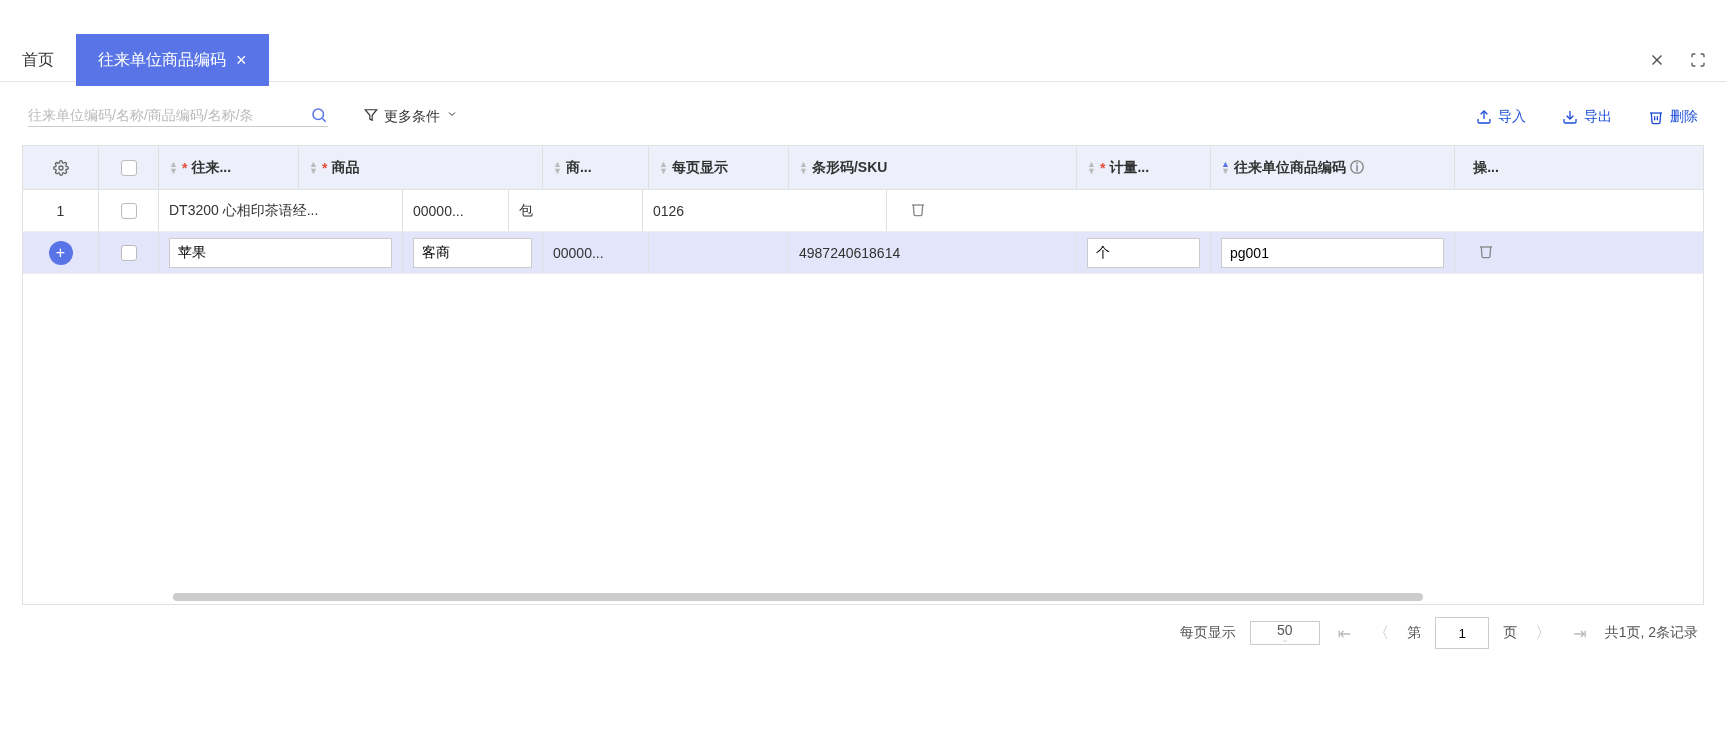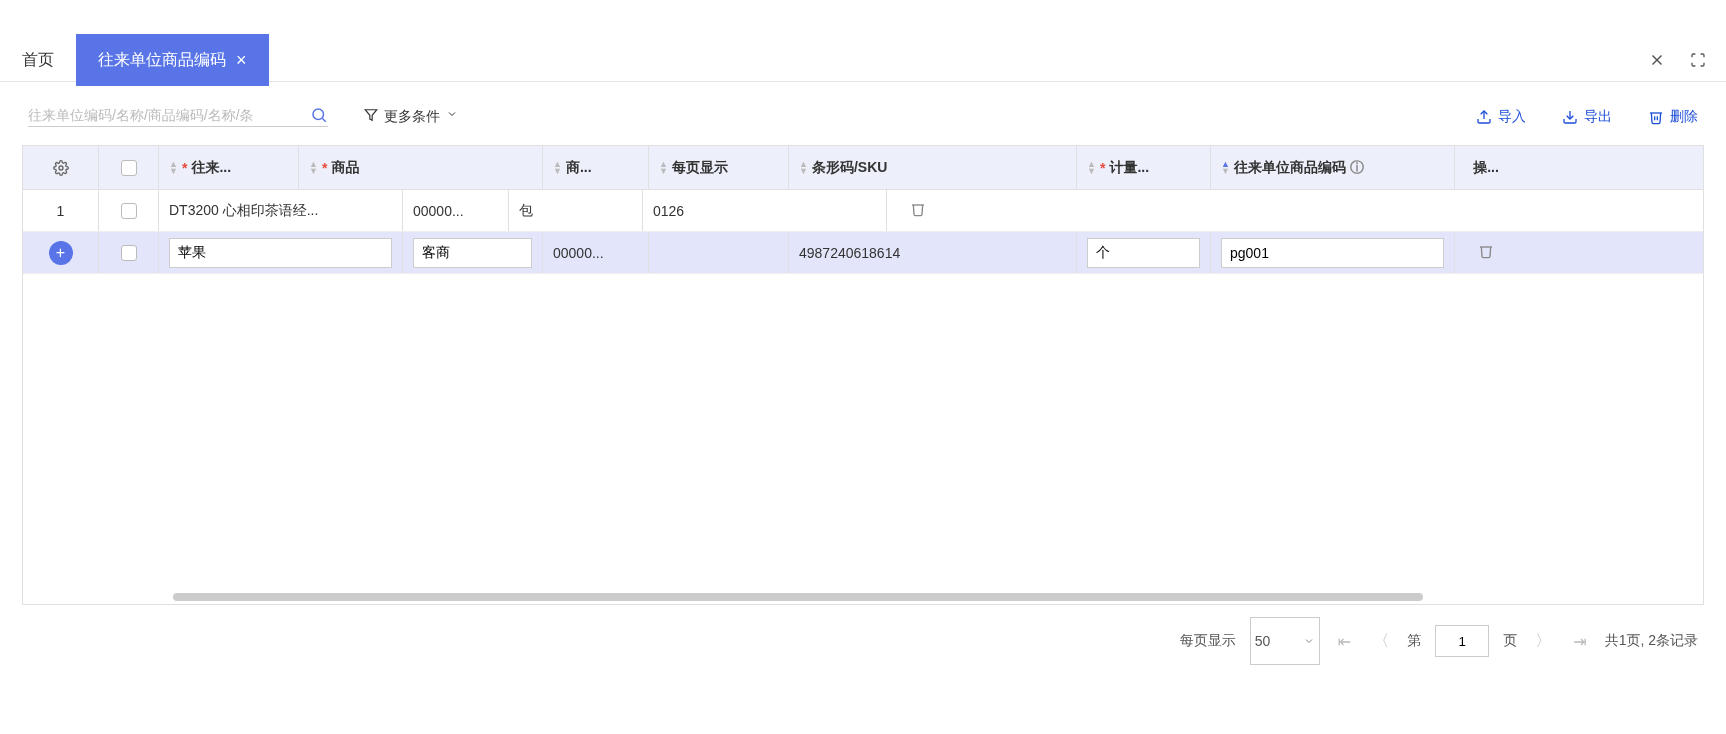--- a/index.html
+++ b/index.html
@@ -53,21 +53,21 @@
   .c-uom { width: 134px; }
   .c-code { width: 244px; }
   .c-act { width: 62px; justify-content: center; }
   
   .table-body { height: 400px; }
   .scroll-bar { height: 14px; background: #fff; position: relative; }
   .scroll-thumb { position: absolute; left: 150px; right: 280px; top: 3px; height: 8px; background: #ccc; border-radius: 4px; }
   
   
   .pagination { display: flex; align-items: center; justify-content: flex-end; gap: 14px; padding: 12px 28px; color: #555; }
-  .page-select { width: 70px; height: 48px; border: 1px solid #ccc; display: flex; align-items: center; justify-content: space-between; padding: 0 4px; cursor: pointer; }
+  .page-select { width: 70px; height: 24px; border: 1px solid #ccc; display: flex; align-items: center; justify-content: space-between; padding: 0 4px; cursor: pointer; flex-direction: column; }
   .page-nav { color: #bbb; cursor: pointer; font-size: 16px; padding: 0 4px; }
   .page-input { width: 54px; height: 32px; border: 1px solid #ccc; text-align: center; }
 </style>
 </head>
 <body>
 
 <div class="tab-bar">
   <div class="tab">
     <span>首页</span>
   </div>

